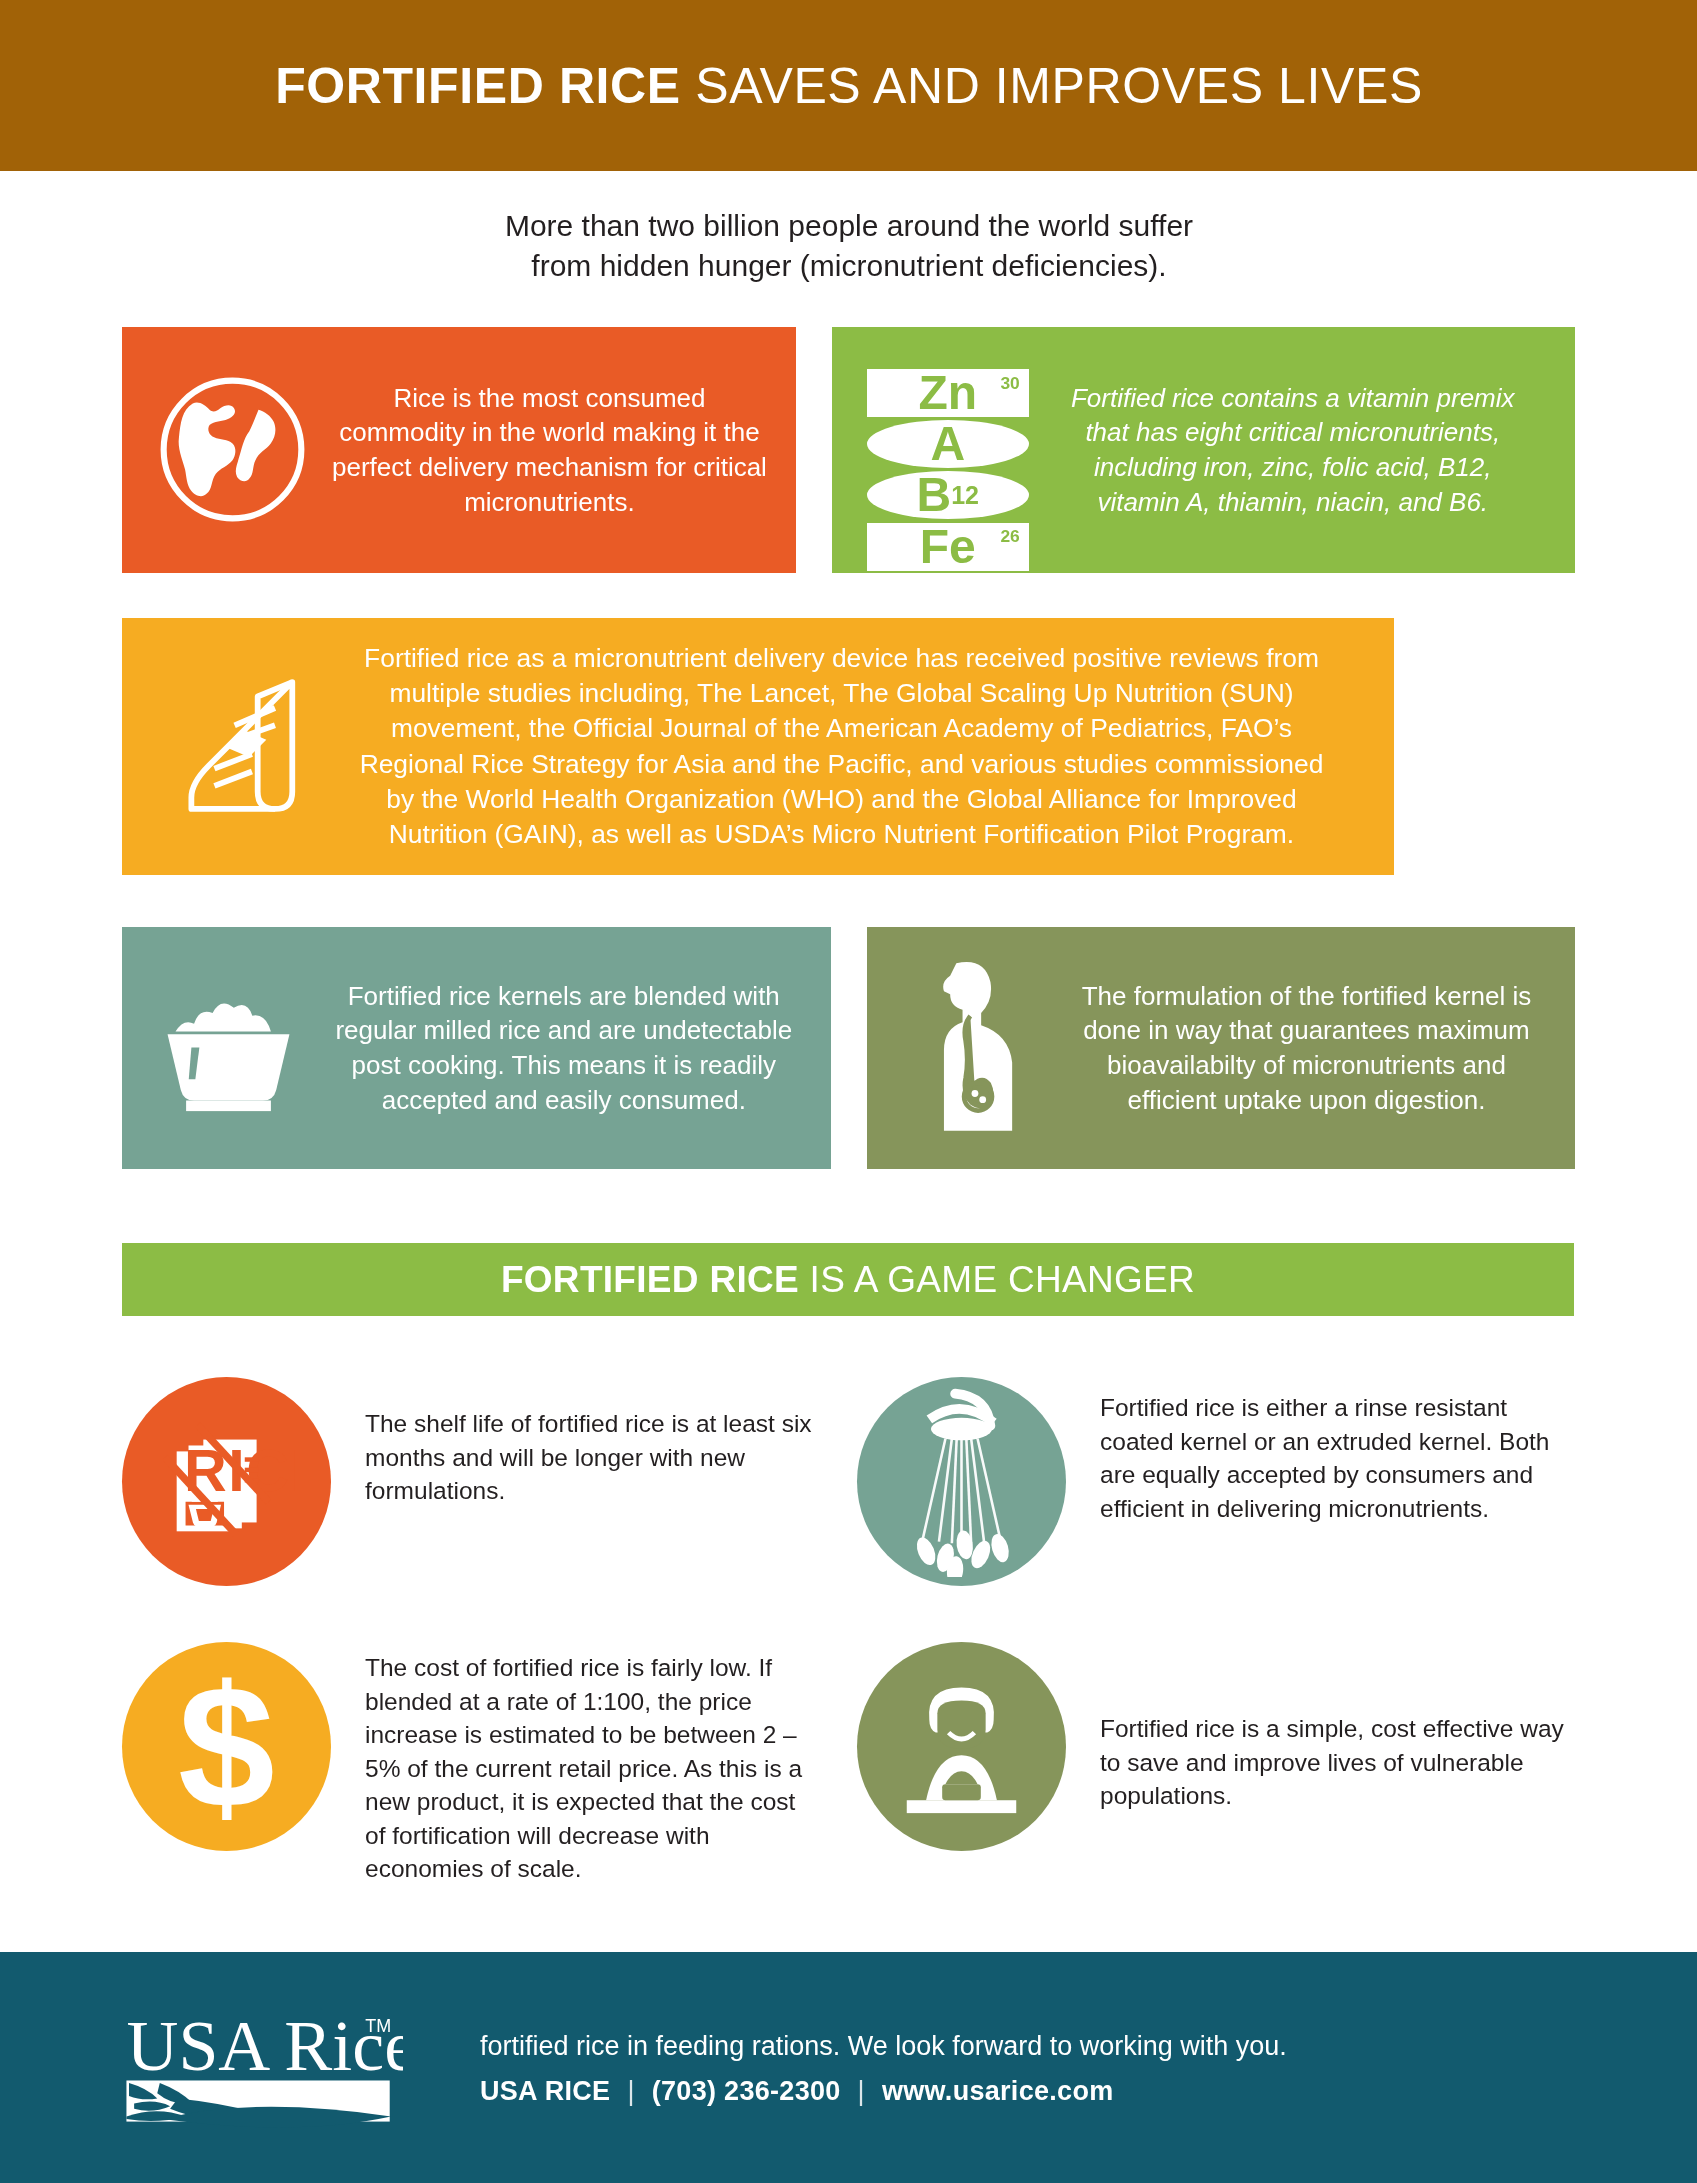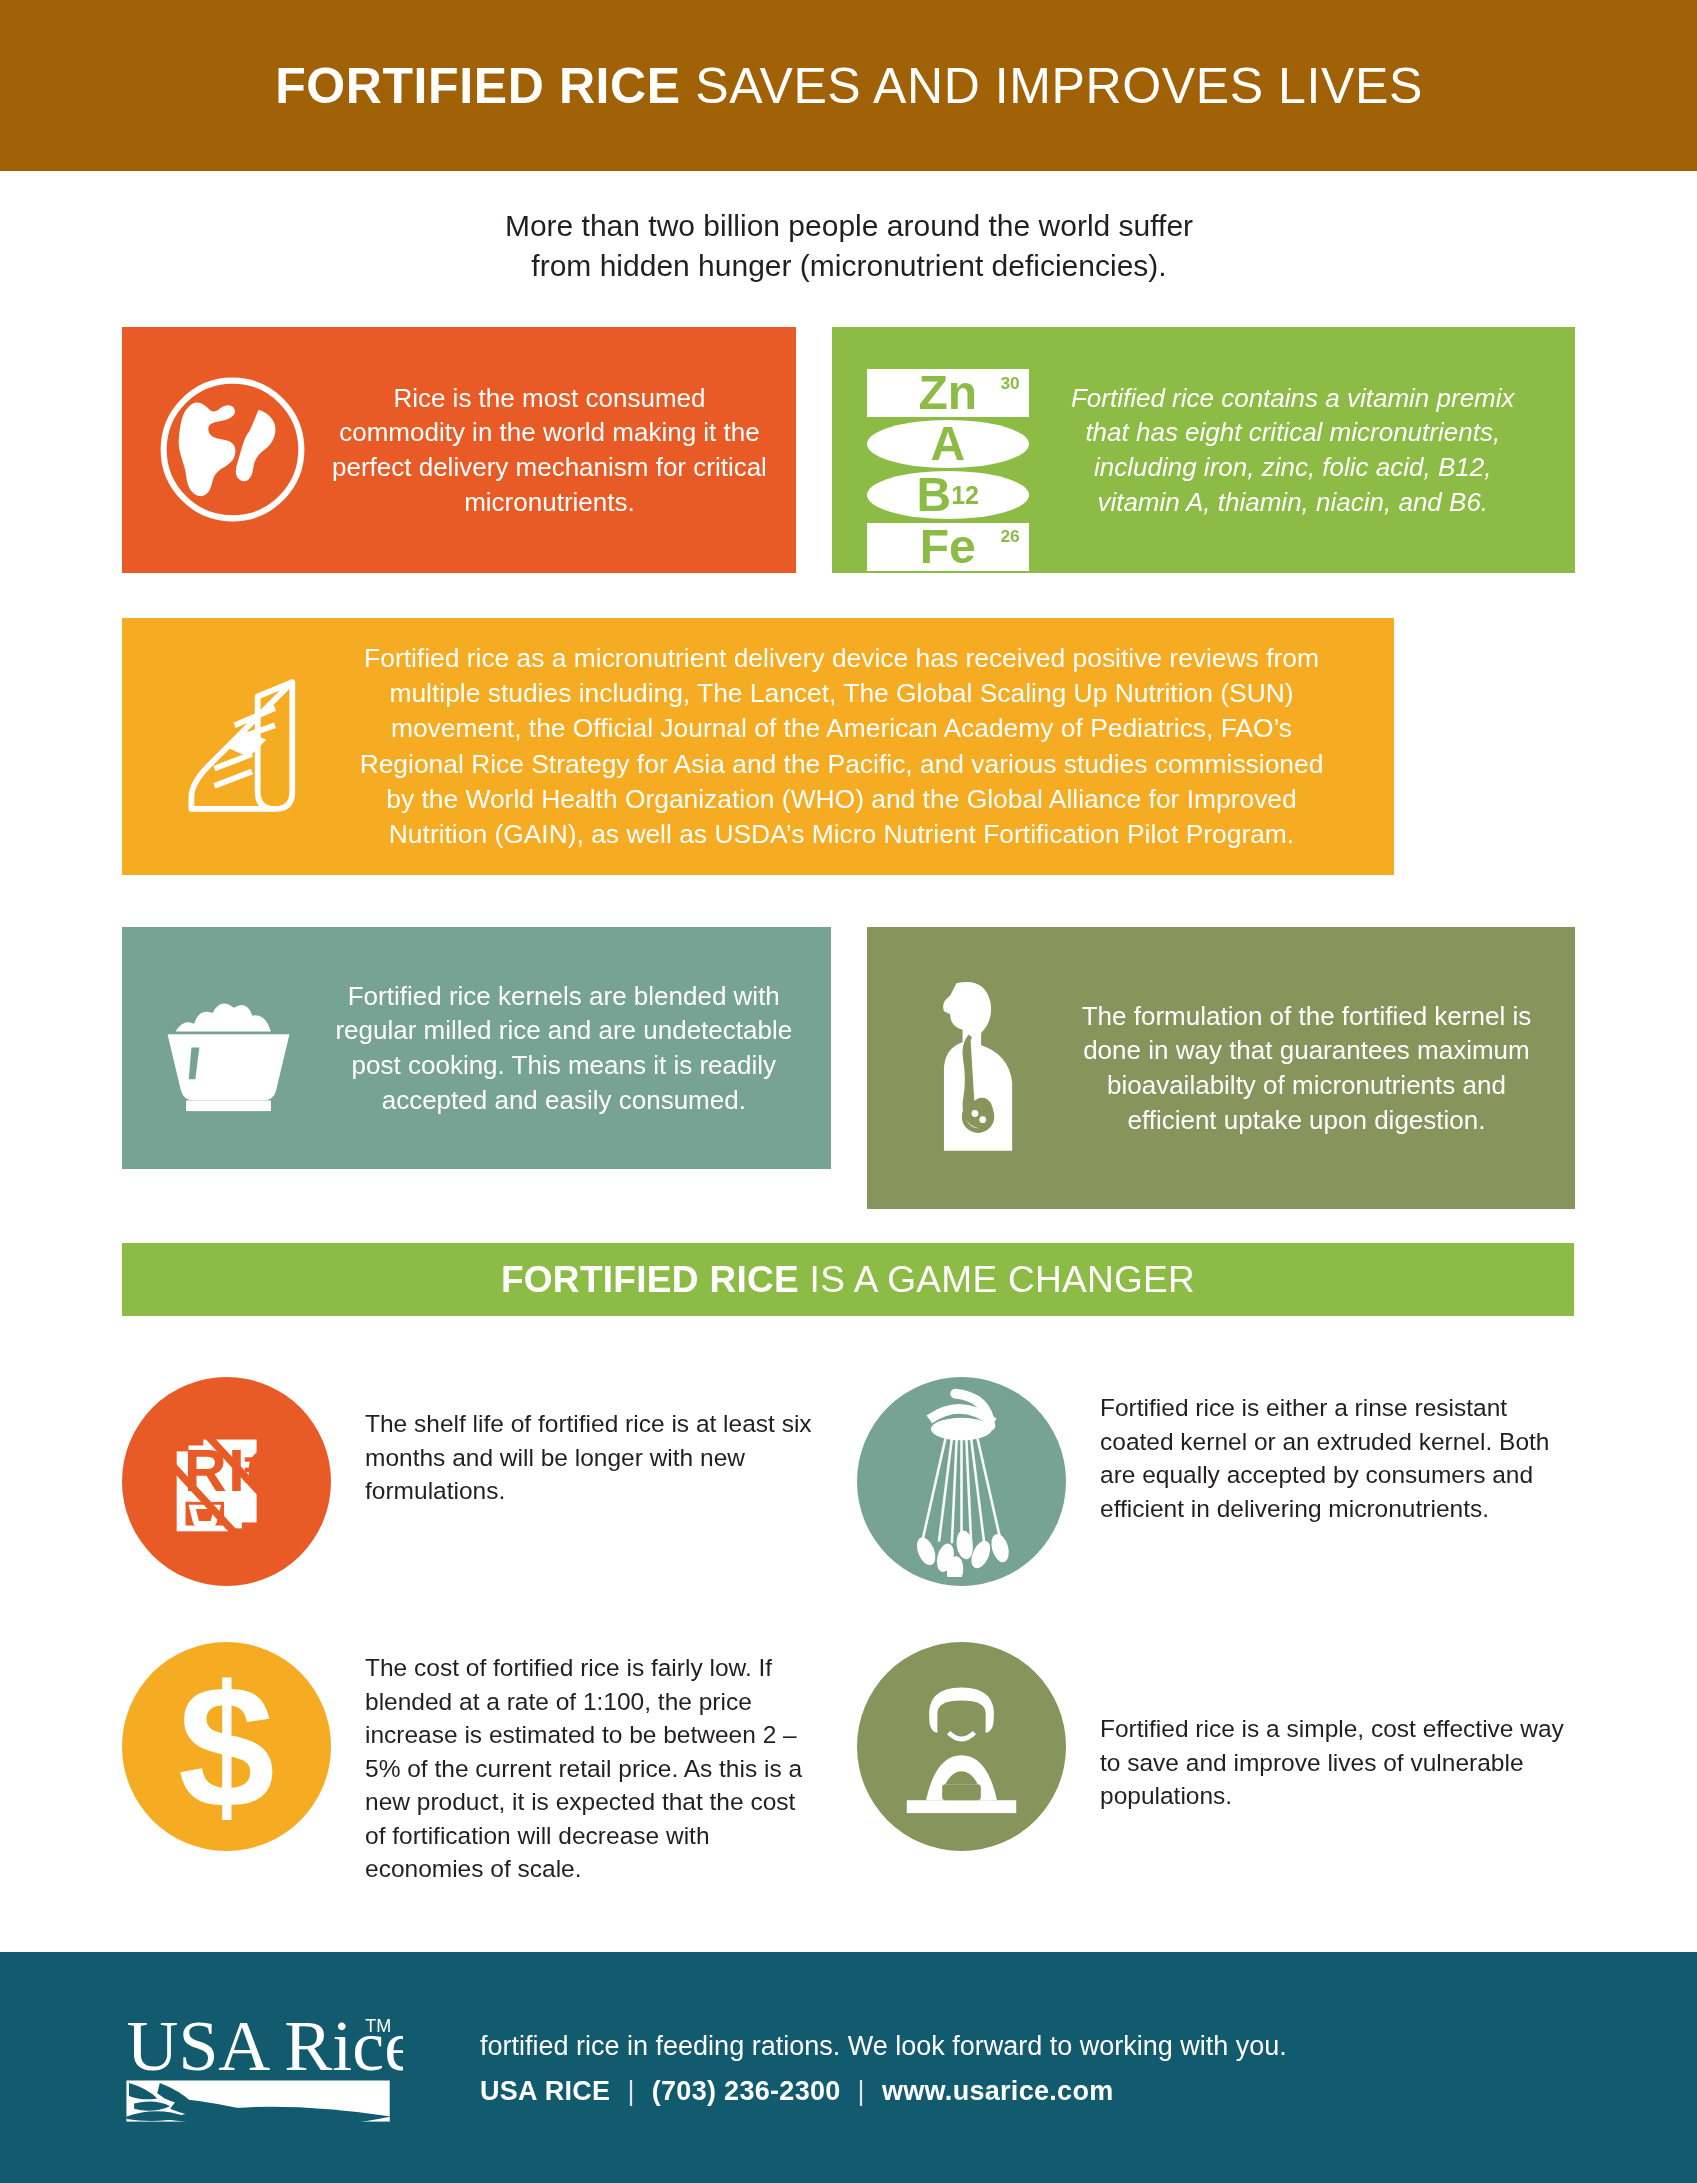--- a/index.html
+++ b/index.html
@@ -42,21 +42,21 @@
   }
   .panel .copy {
     color: #ffffff; text-align: center; font-size: 26px; line-height: 1.33;
     font-weight: 400; flex: 1 1 auto;
   }
 
   #panel-globe   { left: 122px;  top: 327px;  width: 674px; height: 246px;  background:#E95B26; }
   #panel-premix  { left: 832px; top: 327px;  width: 743px; height: 246px;  background:#8CBC45; }
   #panel-studies { left: 122px;  top: 618px;  width: 1272px; height: 257px;  background:#F6AC22; }
   #panel-blend   { left: 122px;  top: 927px; width: 709px; height: 242px;  background:#76A394; }
-  #panel-uptake  { left: 867px; top: 927px; width: 708px; height: 282px;  background:#86955B; }
+  #panel-uptake  { left: 867px; top: 927px; width: 708px; height: 242px;  background:#86955B; }
 
   #panel-globe   .icon-wrap { width: 187px; margin-left: 17px; }
   #panel-globe   .copy { padding: 0 27px 0 3.9px; }
   #panel-premix  .icon-wrap { width: 193px; margin-left: 19.3px; }
   #panel-premix  .copy { padding: 0 39px 0 5.2px; font-style: italic; }
   #panel-studies .icon-wrap { width: 213px; margin-left: 9px; }
   #panel-studies .copy { padding: 0 64px 0 9px; font-size: 26.4px; }
   #panel-blend   .icon-wrap { width: 187px; margin-left: 13px; }
   #panel-blend   .copy { padding: 0 28px 0 2.6px; }
   #panel-uptake  .icon-wrap { width: 180px; margin-left: 19.3px; }

